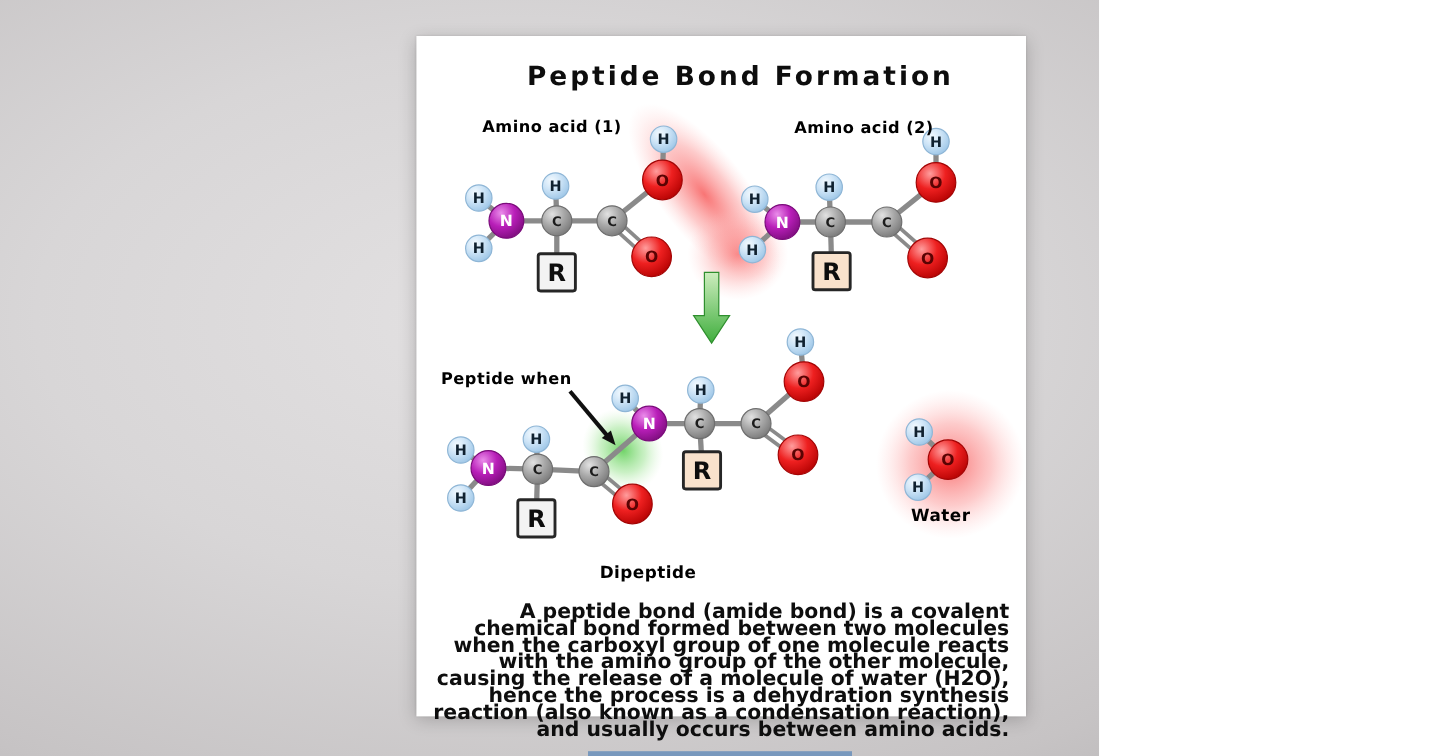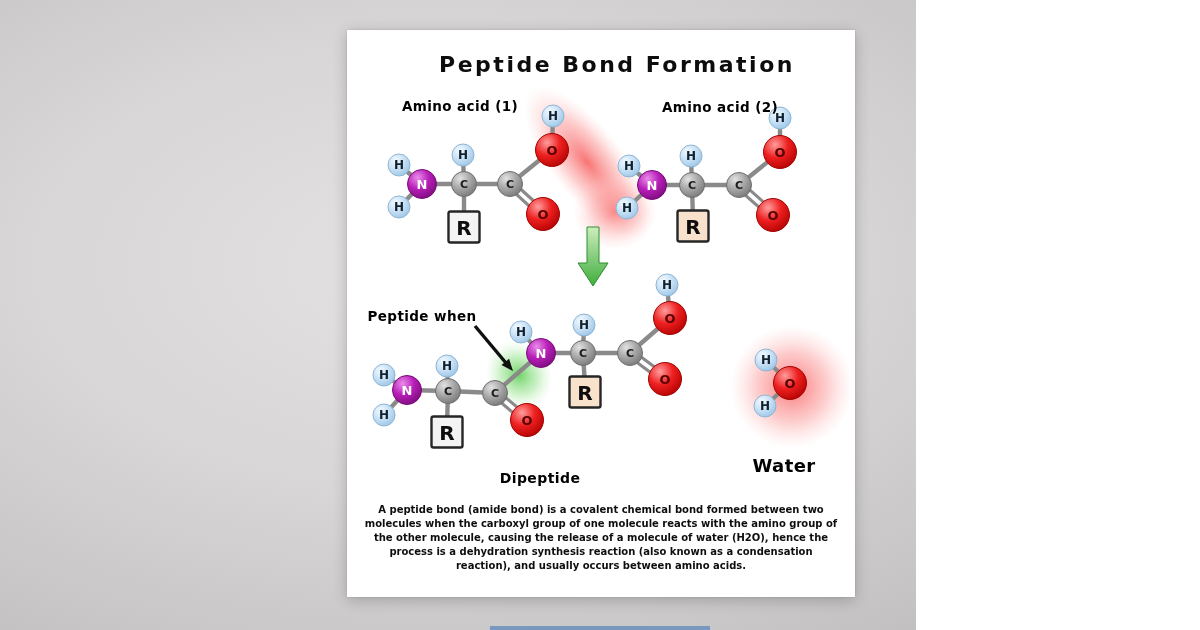--- a/index.html
+++ b/index.html
@@ -13,23 +13,23 @@
   .poster{position:absolute;left:347px;top:30px;width:508px;height:567px;background:#ffffff;
           box-shadow:0 3px 14px rgba(0,0,0,0.22), 0 0 2px rgba(0,0,0,0.12);}
   .poster-title{position:absolute;left:0;top:22px;width:100%;box-sizing:border-box;padding-left:32px;
           text-align:center;font-size:22px;font-weight:bold;letter-spacing:2.5px;color:#0d0d0d;}
   .mol-label{position:absolute;transform:translateX(-50%);white-space:nowrap;
           font-size:13.5px;font-weight:bold;color:#000000;letter-spacing:0.4px;}
   #lbl-amino1{left:113px;top:68px;}
   #lbl-amino2{left:361px;top:69px;margin-left:12px;}
   #lbl-peptide-bond{left:75px;top:278px;}
   #lbl-dipeptide{left:193px;top:440px;font-size:14px;}
-  #lbl-water{left:437px;top:425px;font-size:18px;text-align:right;}
-  .description{position:absolute;left:14px;top:473px;width:480px;text-align:center;
-          font-size:10px;line-height:14px;font-weight:bold;color:#0e0e0e;}
+  #lbl-water{left:437px;top:392px;font-size:14px;text-align:right;}
+  .description{position:absolute;left:14px;top:473px;width:480px;text-align:right;
+          font-size:17px;line-height:14px;font-weight:bold;color:#0e0e0e;}
   #mol-svg{position:absolute;left:0;top:0;}
   #mol-svg text{font-family:"DejaVu Sans","Liberation Sans",sans-serif;font-weight:bold;}
 </style>
 </head>
 <body>
 
 <div class="stage">
   <div class="wall"></div>
   <div class="right-panel"></div>
   <div class="bottom-bar" id="bottom-bar" style="background: rgb(120, 152, 189);"></div>

